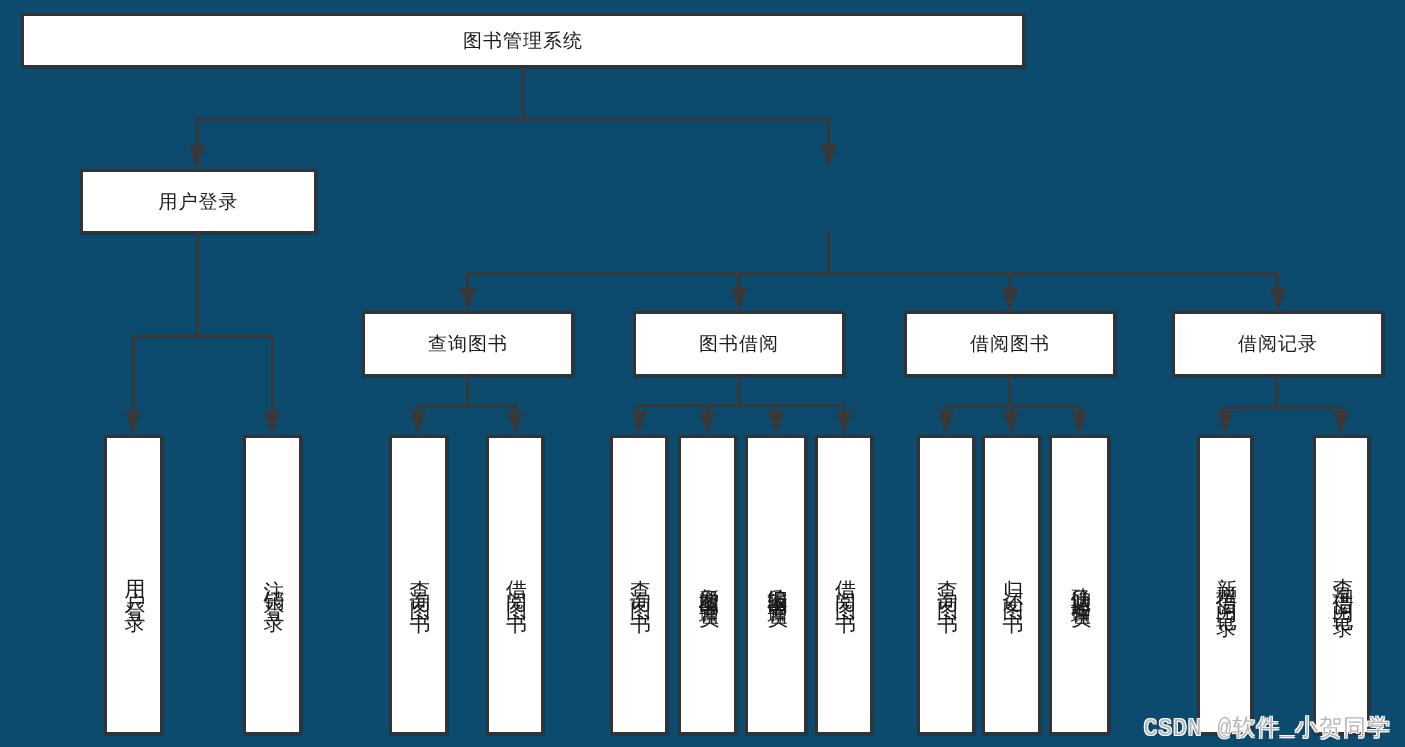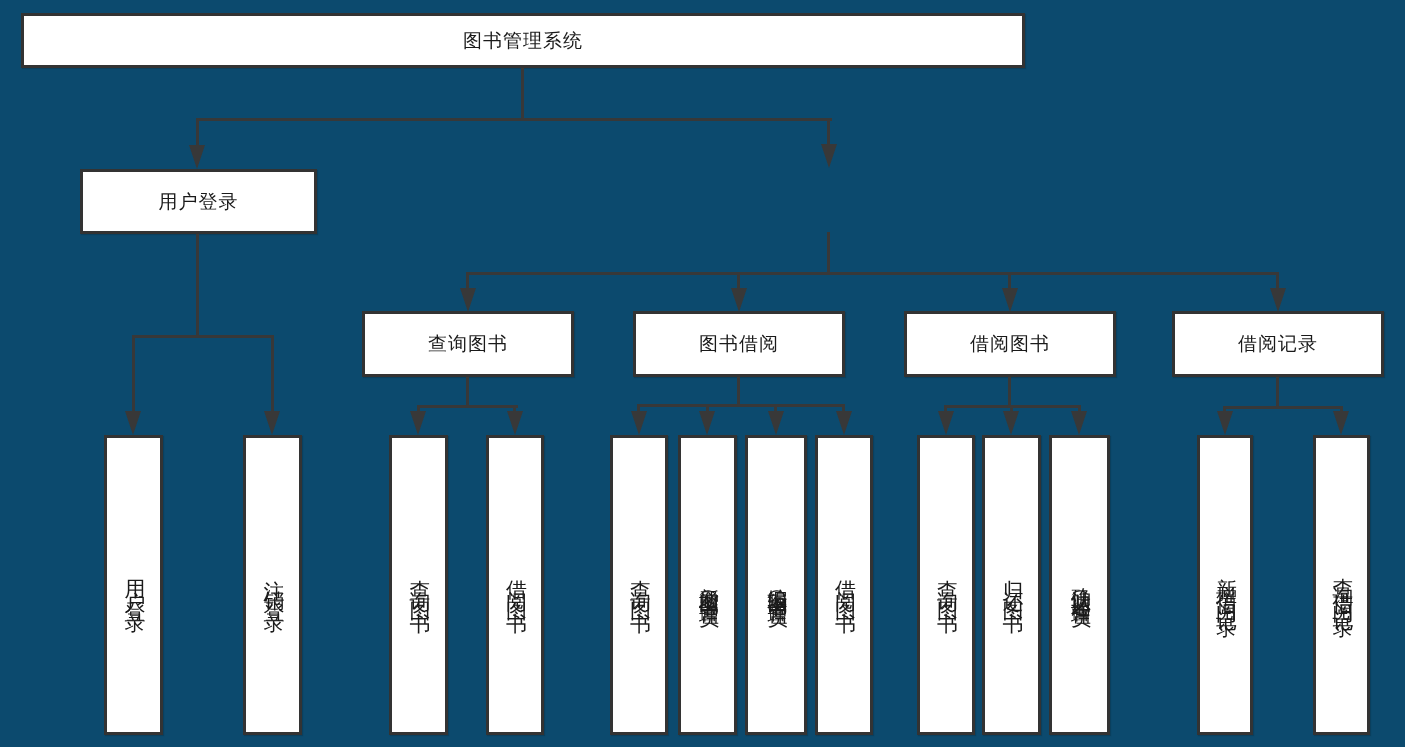--- a/index.html
+++ b/index.html
@@ -169,14 +169,15 @@
     <span class="ls-t">确认归还（管理员）</span>
   </div>
 
   <div class="box vbox" style="left:1197px;top:435px;width:56px;height:300px;">
     <span class="ls-m">新增借阅记录</span>
   </div>
   <div class="box vbox" style="left:1313px;top:435px;width:57px;height:300px;">
     <span class="ls-m">查询借阅记录</span>
   </div>
 
+  <div class="watermark">CSDN @软件_小贺同学</div>
 
 </div>
 
 </body></html>

